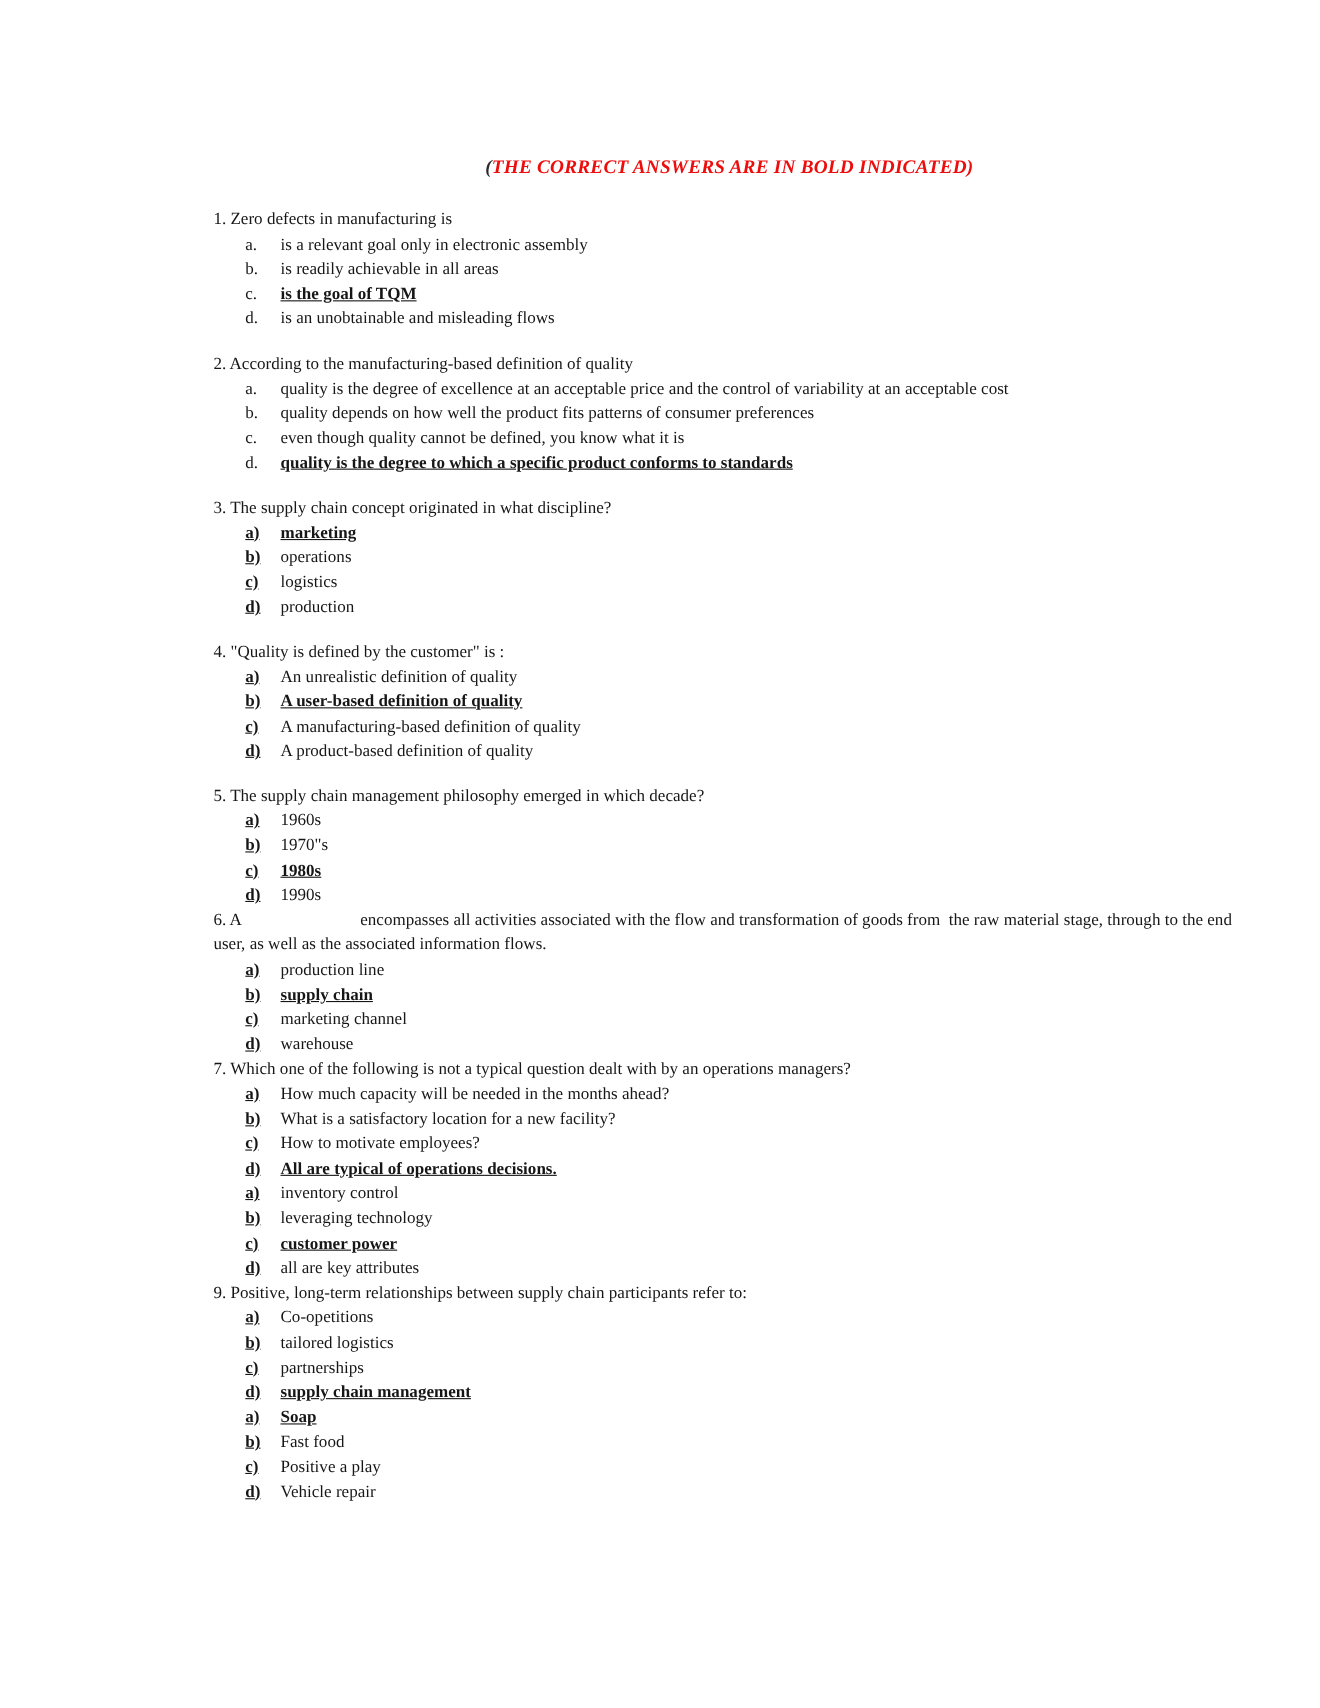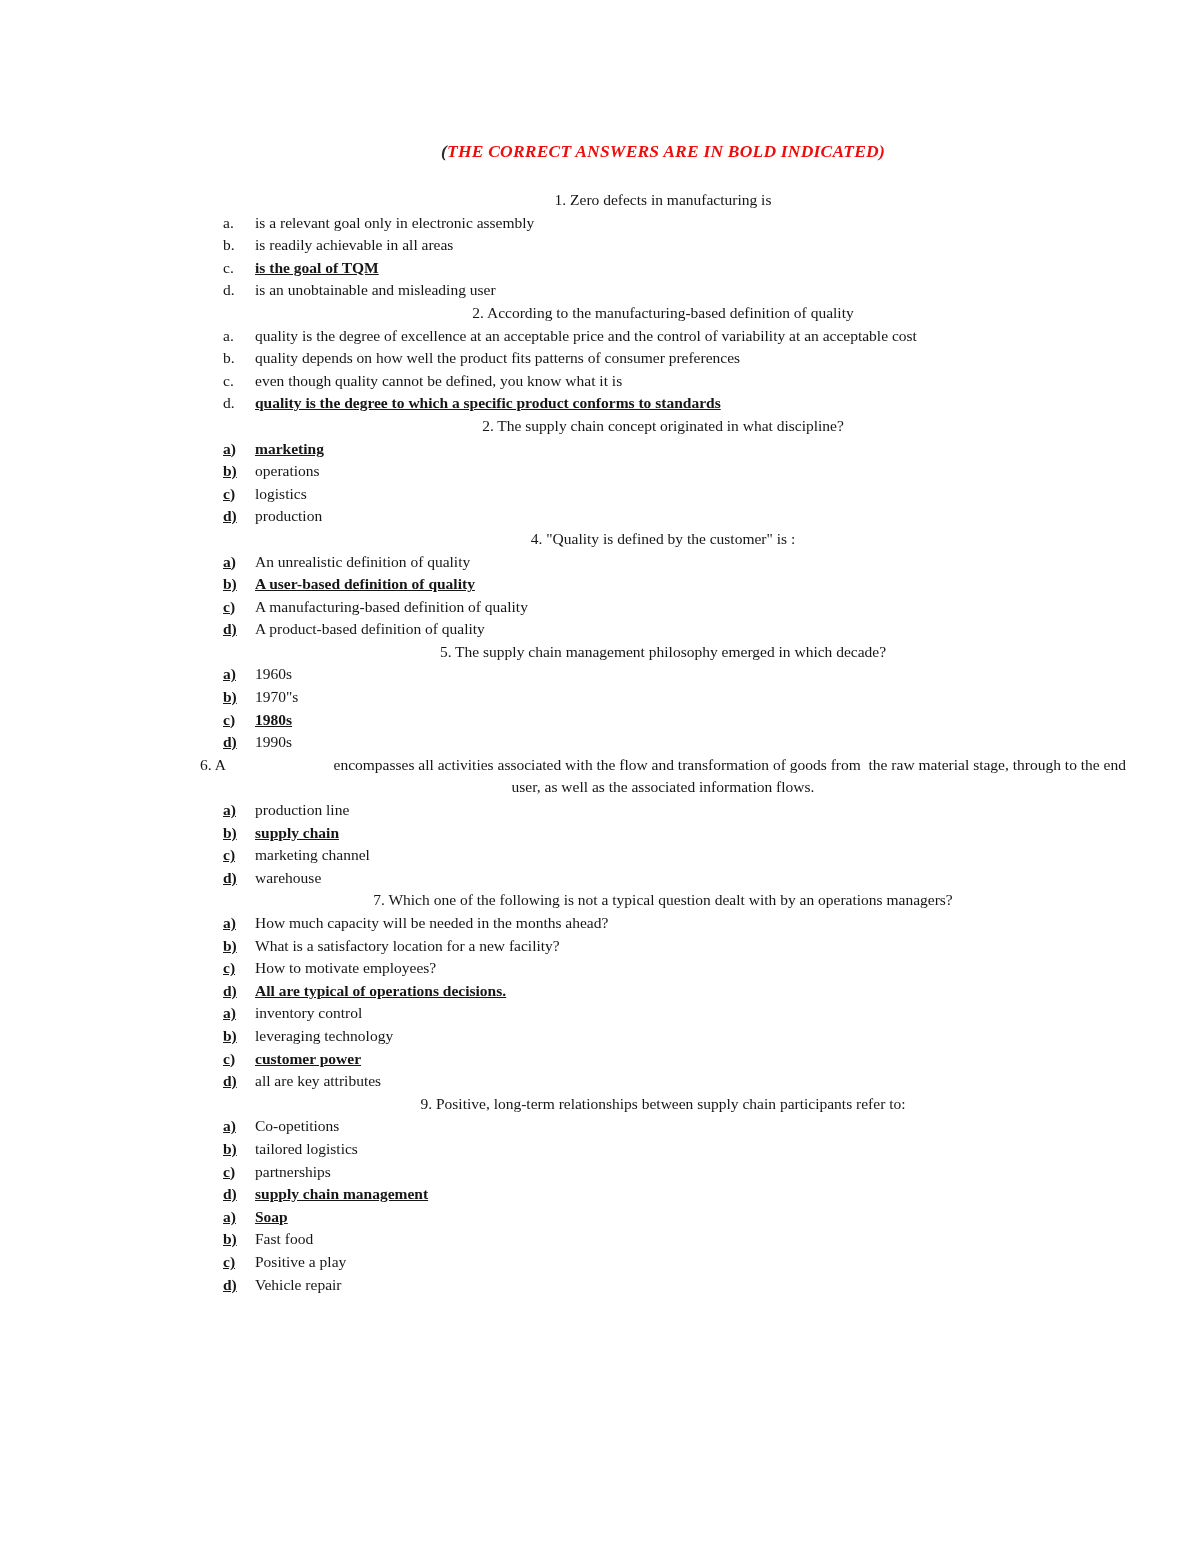--- a/index.html
+++ b/index.html
@@ -32,26 +32,26 @@
   .title-paren {
     color: #2b2b2b;
   }
   .title-main {
     color: #ee0d0d;
   }
   .question {
     margin: 0;
   }
   .question.gap {
+    margin-top: 18px;
   }
   .q-text {
     font-size: 15.5px;
     line-height: 22.6px;
     white-space: pre-wrap;
-    text-align: center;
   }
   ol.options {
     list-style: none;
     margin: 0;
     padding: 0;
   }
   .option {
     display: flex;
     align-items: baseline;
     padding-left: 29px;
@@ -86,21 +86,21 @@
           <li class="option">
     <span class="opt-label">b.</span>
     <span class="opt-text">is readily achievable in all areas</span>
   </li>
           <li class="option">
     <span class="opt-label">c.</span>
     <span class="opt-text bold">is the goal of TQM</span>
   </li>
           <li class="option">
     <span class="opt-label">d.</span>
-    <span class="opt-text">is an unobtainable and misleading user</span>
+    <span class="opt-text">is an unobtainable and misleading flows</span>
   </li>
         </ol>
   </div>
       <div class="question gap">
     <div class="q-text">2. According to the manufacturing-based definition of quality</div>
     <ol class="options">
           <li class="option">
     <span class="opt-label">a.</span>
     <span class="opt-text">quality is the degree of excellence at an acceptable price and the control of variability at an acceptable cost</span>
   </li>
@@ -112,21 +112,21 @@
     <span class="opt-label">c.</span>
     <span class="opt-text">even though quality cannot be defined, you know what it is</span>
   </li>
           <li class="option">
     <span class="opt-label">d.</span>
     <span class="opt-text bold">quality is the degree to which a specific product conforms to standards</span>
   </li>
         </ol>
   </div>
       <div class="question gap">
-    <div class="q-text">2. The supply chain concept originated in what discipline?</div>
+    <div class="q-text">3. The supply chain concept originated in what discipline?</div>
     <ol class="options">
           <li class="option">
     <span class="opt-label bold">a)</span>
     <span class="opt-text bold">marketing</span>
   </li>
           <li class="option">
     <span class="opt-label bold">b)</span>
     <span class="opt-text">operations</span>
   </li>
           <li class="option">

